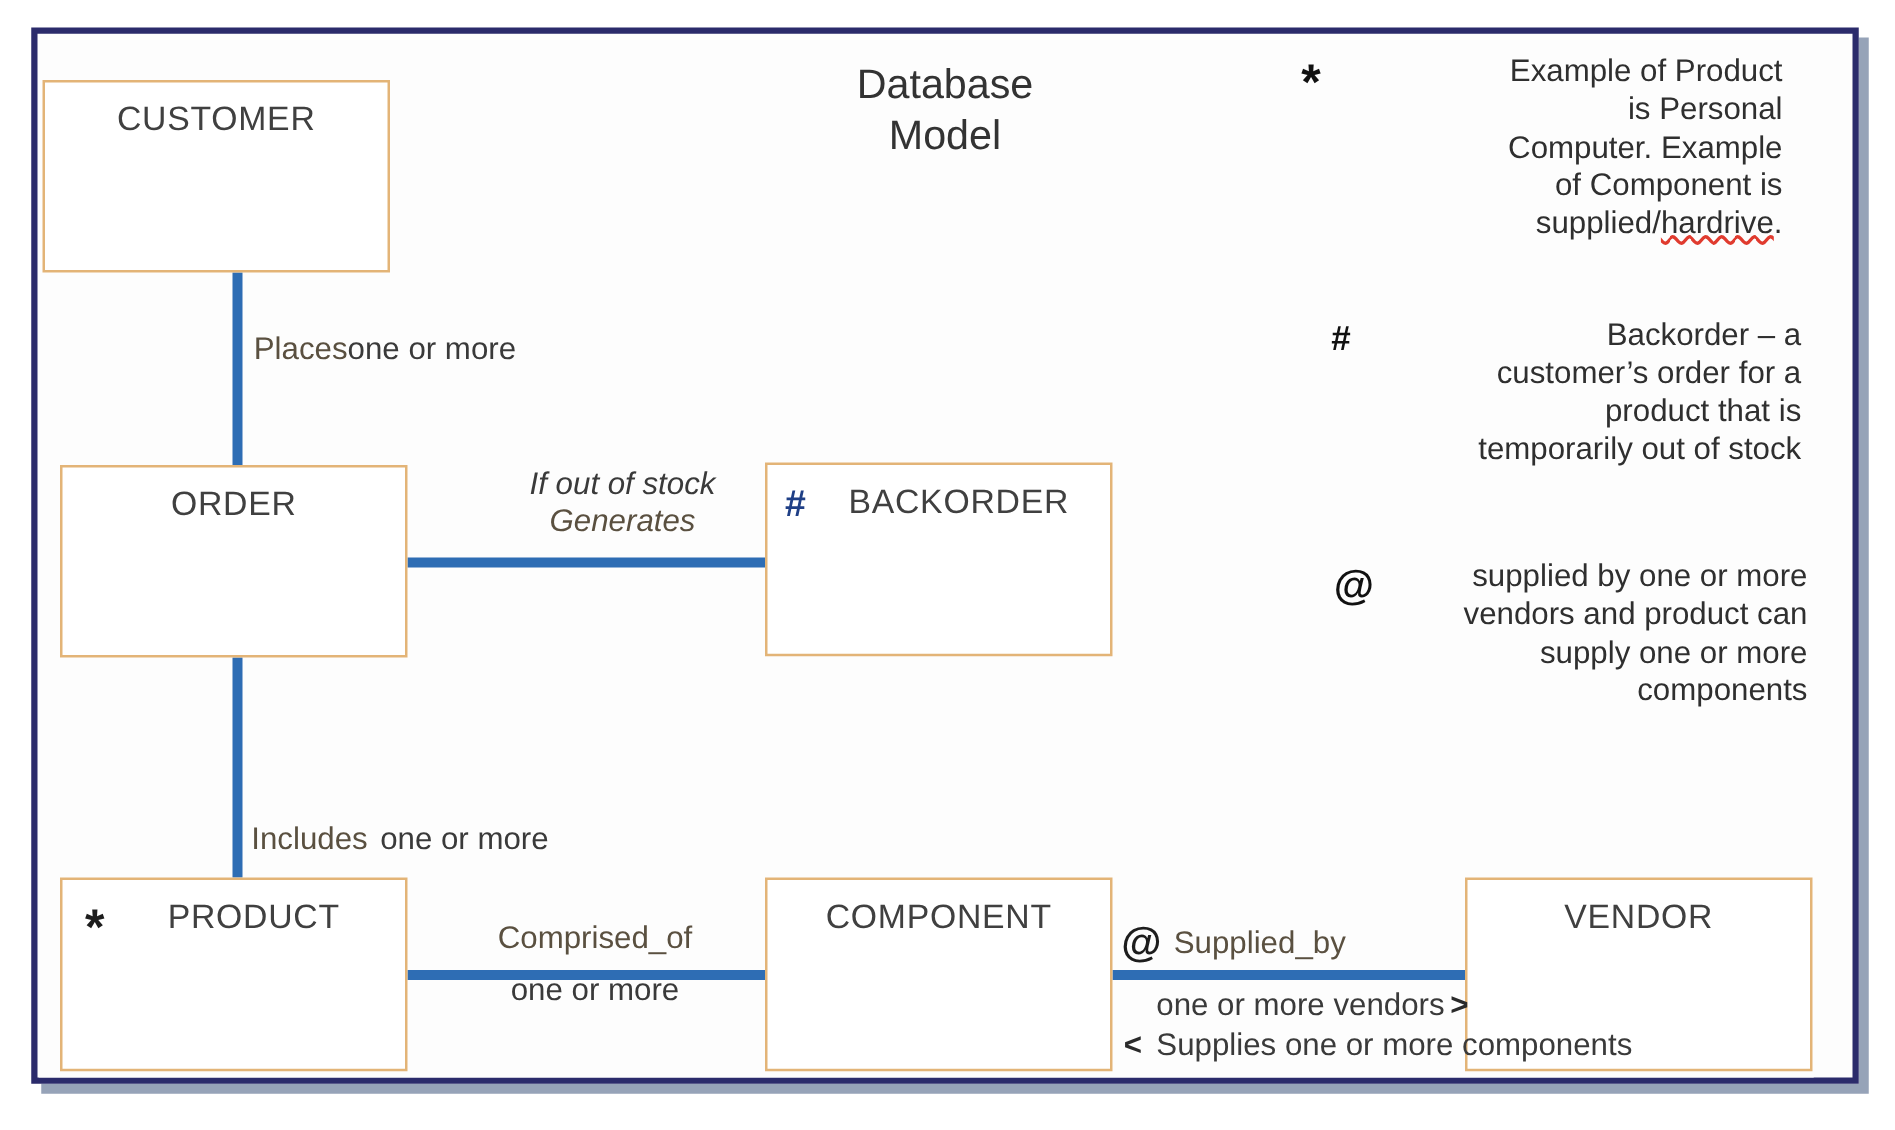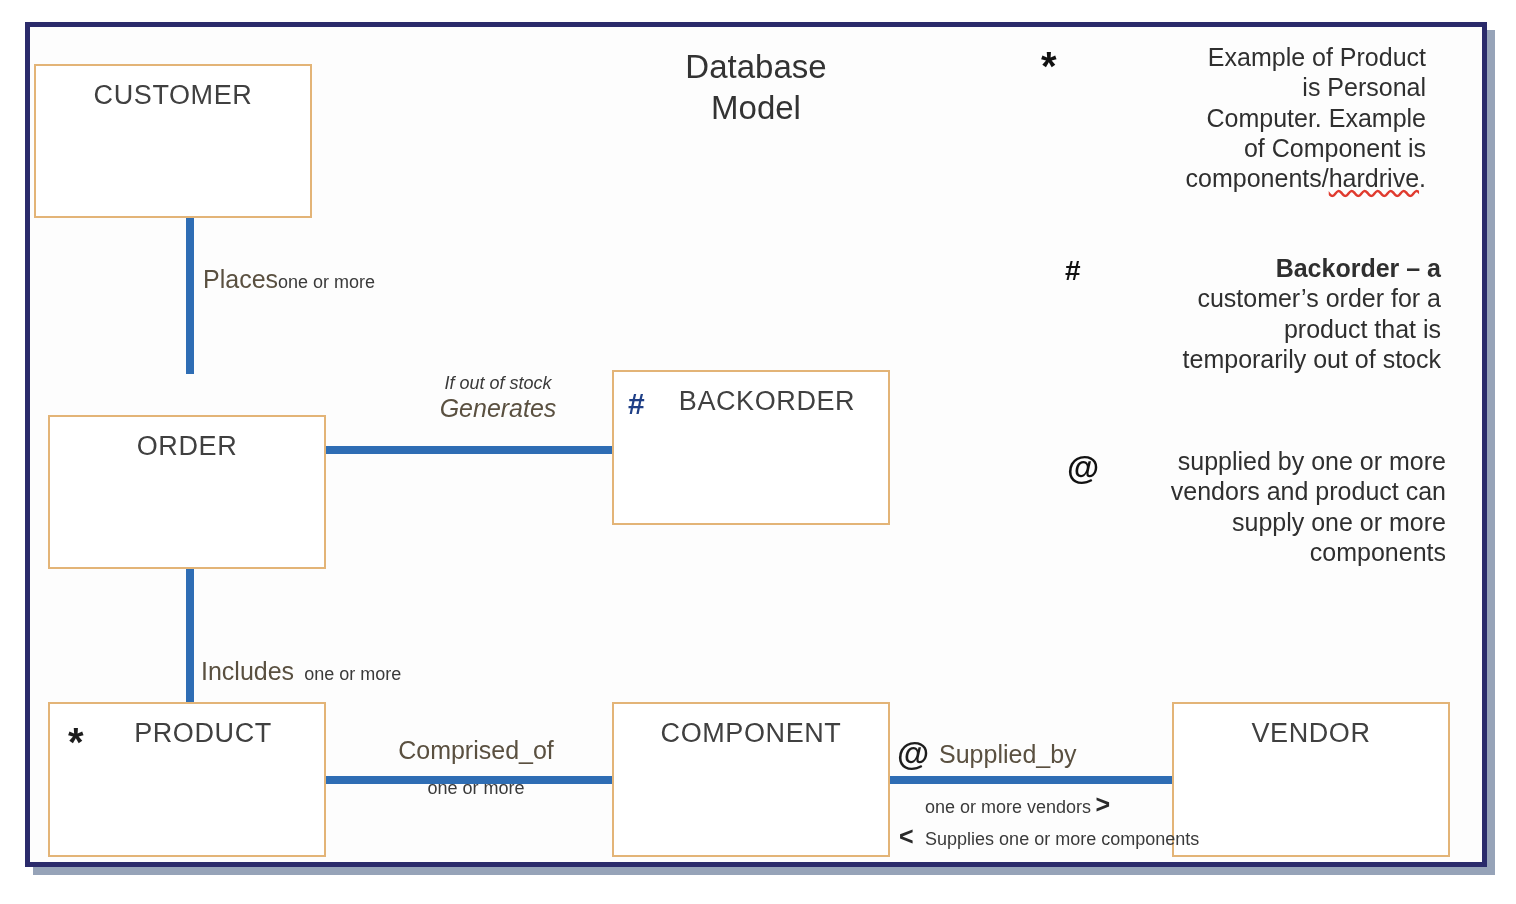--- a/index.html
+++ b/index.html
@@ -104,21 +104,21 @@
     position: absolute;
     white-space: nowrap;
     line-height: 1.18;
   }
   .rel-verb {
     color: #5a5040;
     font-size: 25px;
   }
   .rel-card {
     color: #3a3a3a;
-    font-size: 18px;
+    font-size: 25px;
   }
   .rel-center { text-align: center; }
 
   
   .diagram-title {
     position: absolute;
     text-align: center;
     font-size: 33px;
     color: #333333;
     line-height: 1.25;
@@ -158,21 +158,21 @@
     <div class="conn conn-v" style="left:155px; top:156px; height:190px;"></div>
     <div class="conn conn-v" style="left:155px; top:496px; height:182px;"></div>
     <div class="conn conn-h" style="left:292px; top:418px; width:295px;"></div>
     <div class="conn conn-h" style="left:292px; top:748px; width:296px;"></div>
     <div class="conn conn-h" style="left:855px; top:748px; width:294px;"></div>
 
     <div class="entity" style="left:3px; top:9px; width:278px; height:154px;margin-top:27px;">
       <div class="entity-label">CUSTOMER</div>
     </div>
 
-    <div class="entity" style="left:17px; top:344px; width:278px; height:154px;margin-top:43px;">
+    <div class="entity" style="left:17px; top:344px; width:278px; height:154px;">
       <div class="entity-label">ORDER</div>
     </div>
 
     <div class="entity" style="left:581px; top:342px; width:278px; height:155px;">
       <span class="marker marker-hash" style="left:14px; top:17px;">#</span>
       <div class="entity-label shift-right">BACKORDER</div>
     </div>
 
     <div class="entity" style="left:17px; top:674px; width:278px; height:155px;">
       <span class="marker marker-star" style="left:18px; top:18px;">*</span>
@@ -222,26 +222,26 @@
       <span class="arrow-glyph">&lt;</span>
       <span class="rel-card" style="padding-left:7px;">Supplies one or more  components</span>
     </div>
 
     <div class="note" style="left:1045px; top:14px; width:350px;">
       <span class="note-sym marker-star" style="left:-35px; top:4px;">*</span>
       <span class="note-body">Example of Product</span>
       <span class="note-body">is Personal</span>
       <span class="note-body">Computer.  Example</span>
       <span class="note-body">of Component is</span>
-      <span class="note-body"><span>components/</span><span class="spell-error">hardrive</span><span>.</span></span>
+      <span class="note-body"><span>supplied/</span><span class="spell-error">hardrive</span><span>.</span></span>
     </div>
 
     <div class="note" style="left:1040px; top:225px; width:370px;">
       <span class="note-sym marker-hash" style="left:-6px; top:4px; color:#111111; font-size:28px;">#</span>
-      <span class="note-body" style="padding-left:38px;font-weight:bold;">Backorder – a</span>
+      <span class="note-body" style="padding-left:38px;">Backorder – a</span>
       <span class="note-body">customer’s order for a</span>
       <span class="note-body">product that is</span>
       <span class="note-body">temporarily out of stock</span>
     </div>
 
     <div class="note" style="left:1040px; top:418px; width:375px;">
       <span class="note-sym marker-at" style="left:-4px; top:5px;">@</span>
       <span class="note-body">supplied by one or more</span>
       <span class="note-body">vendors and product can</span>
       <span class="note-body">supply one or more</span>

